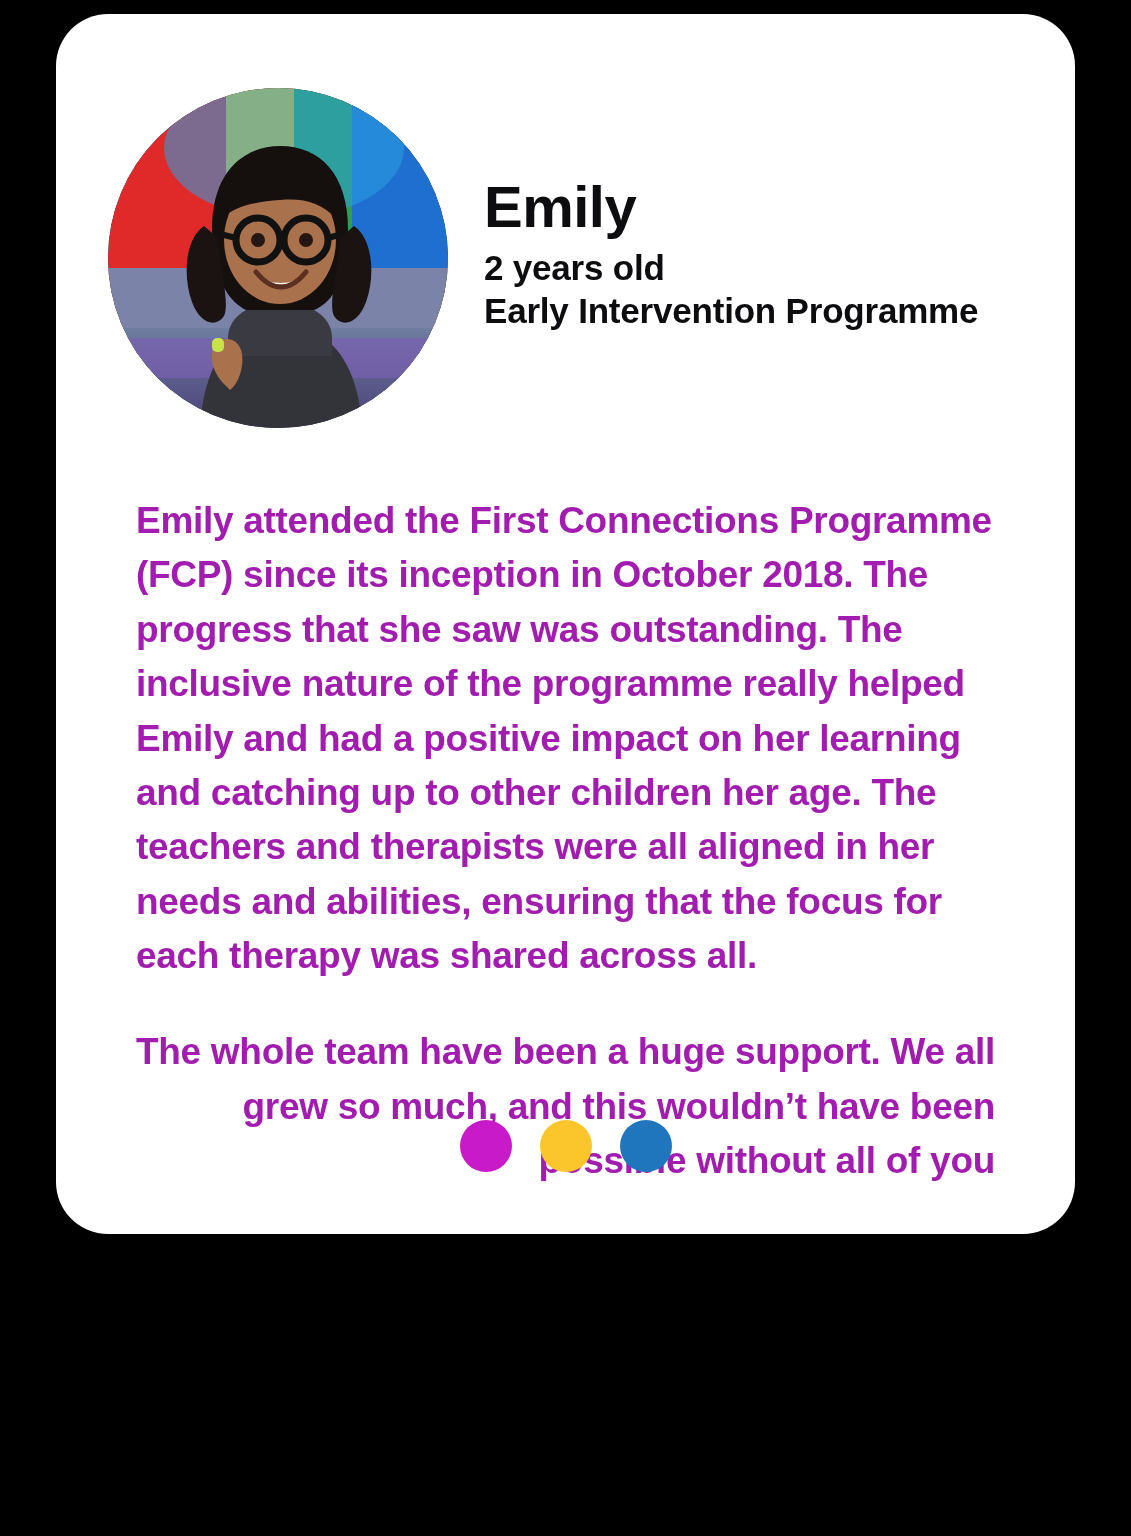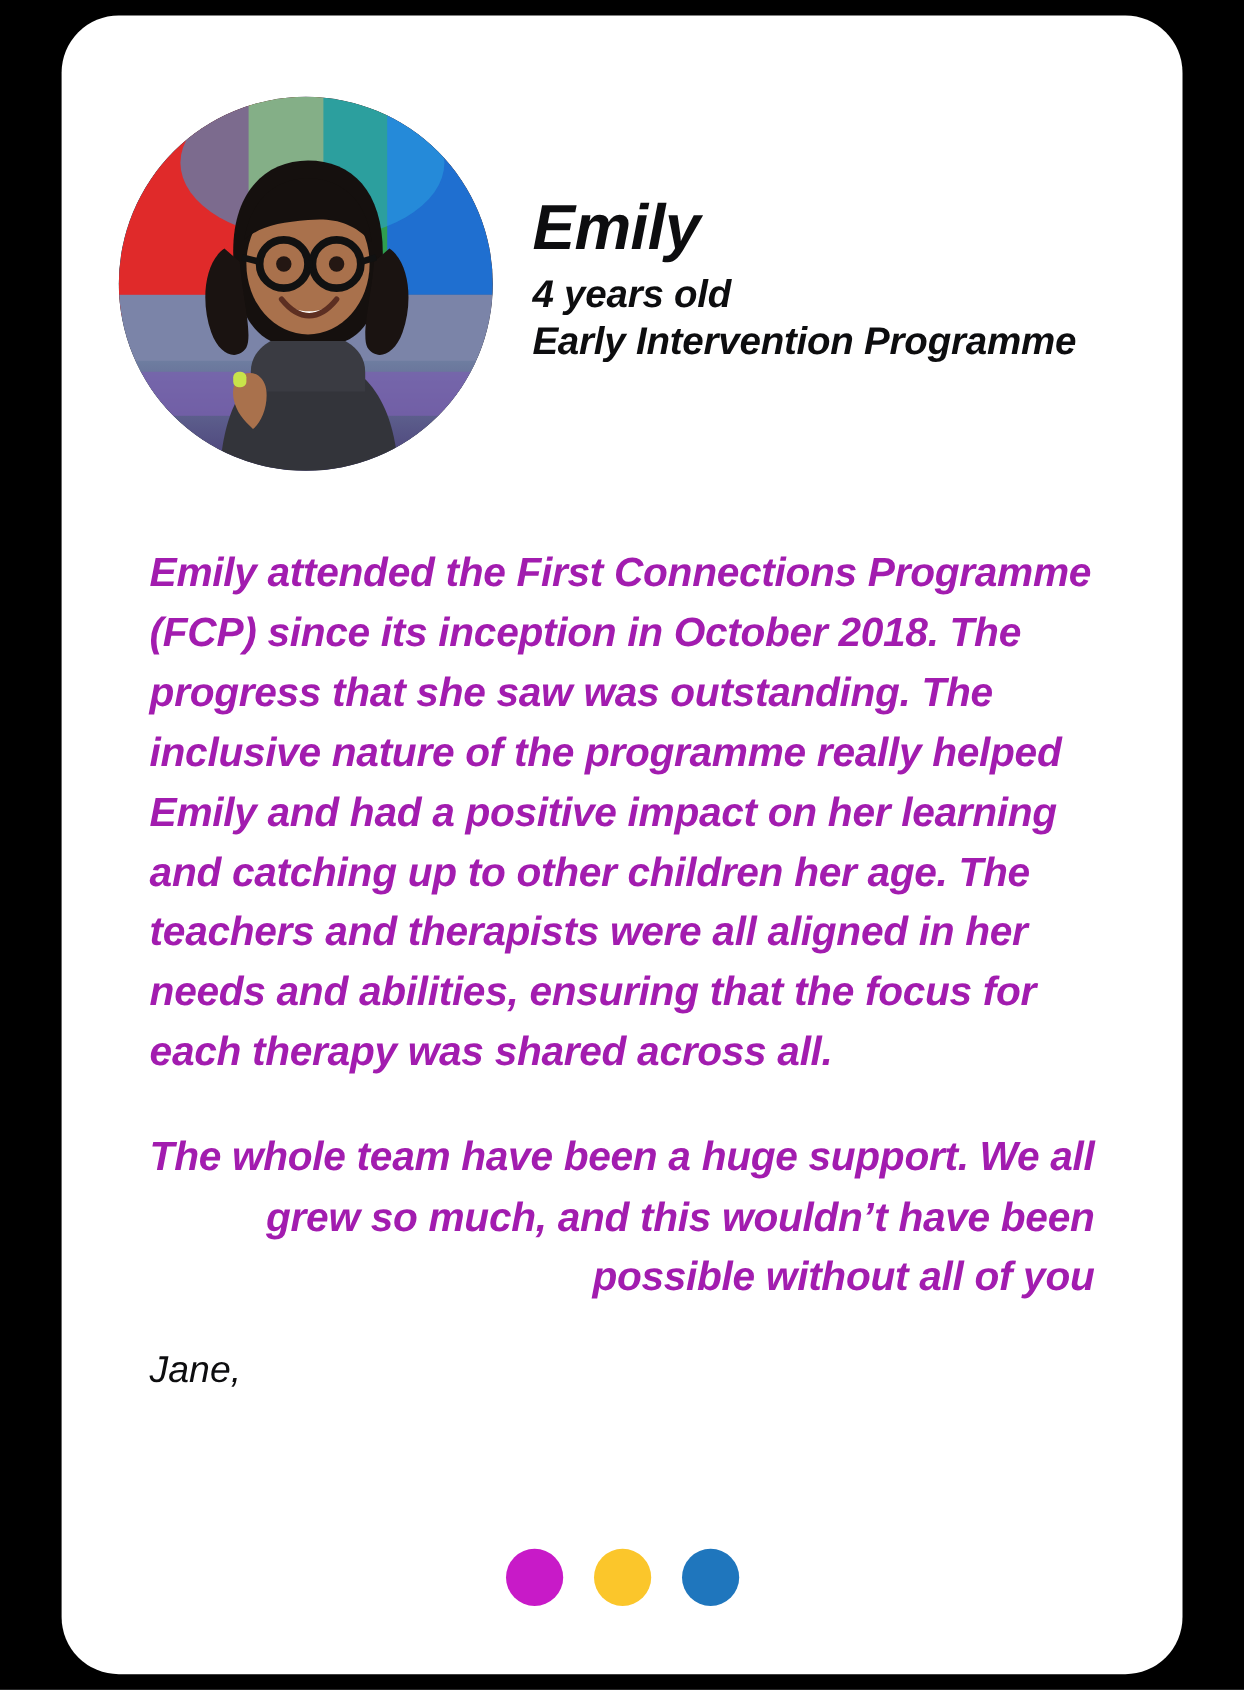--- a/index.html
+++ b/index.html
@@ -9,25 +9,24 @@
     height: 1536px;
     background: #000000;
     font-family: "Liberation Sans", sans-serif;
   }
 
   .card {
     position: absolute;
     left: 56px;
     top: 14px;
     width: 1019px;
-    height: 1508px;
+    height: 1220px;
     background: #ffffff;
     border-radius: 52px;
     overflow: hidden;
-    font-style: italic;
   }
 
   .card-inner {
     padding: 74px 52px 0 52px;
   }
 
   
   .profile-header {
     display: flex;
     align-items: center;
@@ -166,21 +165,21 @@
             <path d="M148 184 C164 204 182 204 198 184" fill="none" stroke="#5d2f22" stroke-width="5" stroke-linecap="round"></path>
 
             <path d="M116 296 C104 284 100 266 108 256 C118 246 132 252 134 266 C136 280 130 296 122 302 Z" fill="#a9714c"></path>
             <rect x="104" y="250" width="12" height="14" rx="5" fill="#c8e34a"></rect>
           </g>
         </svg>
       </div>
 
       <div class="profile-meta">
         <div class="profile-name">Emily</div>
-        <div class="profile-line">4 years old</div>
+        <div class="profile-line">2 years old</div>
         <div class="profile-line">Early Intervention Programme</div>
       </div>
     </div>
 
     <div class="testimonial">
       <p>Emily attended the First Connections Programme (FCP) since its inception in October 2018. The progress that she saw was outstanding. The inclusive nature of the programme really helped Emily and had a positive impact on her learning and catching up to other children her age. The teachers and therapists were all aligned in her needs and abilities, ensuring that the focus for each therapy was shared across all.</p>
       <p>The whole team have been a huge support. We all grew so much, and this wouldn’t have been possible without all of you</p>
       <div class="signature">
         <div>Jane,</div>
       </div>

